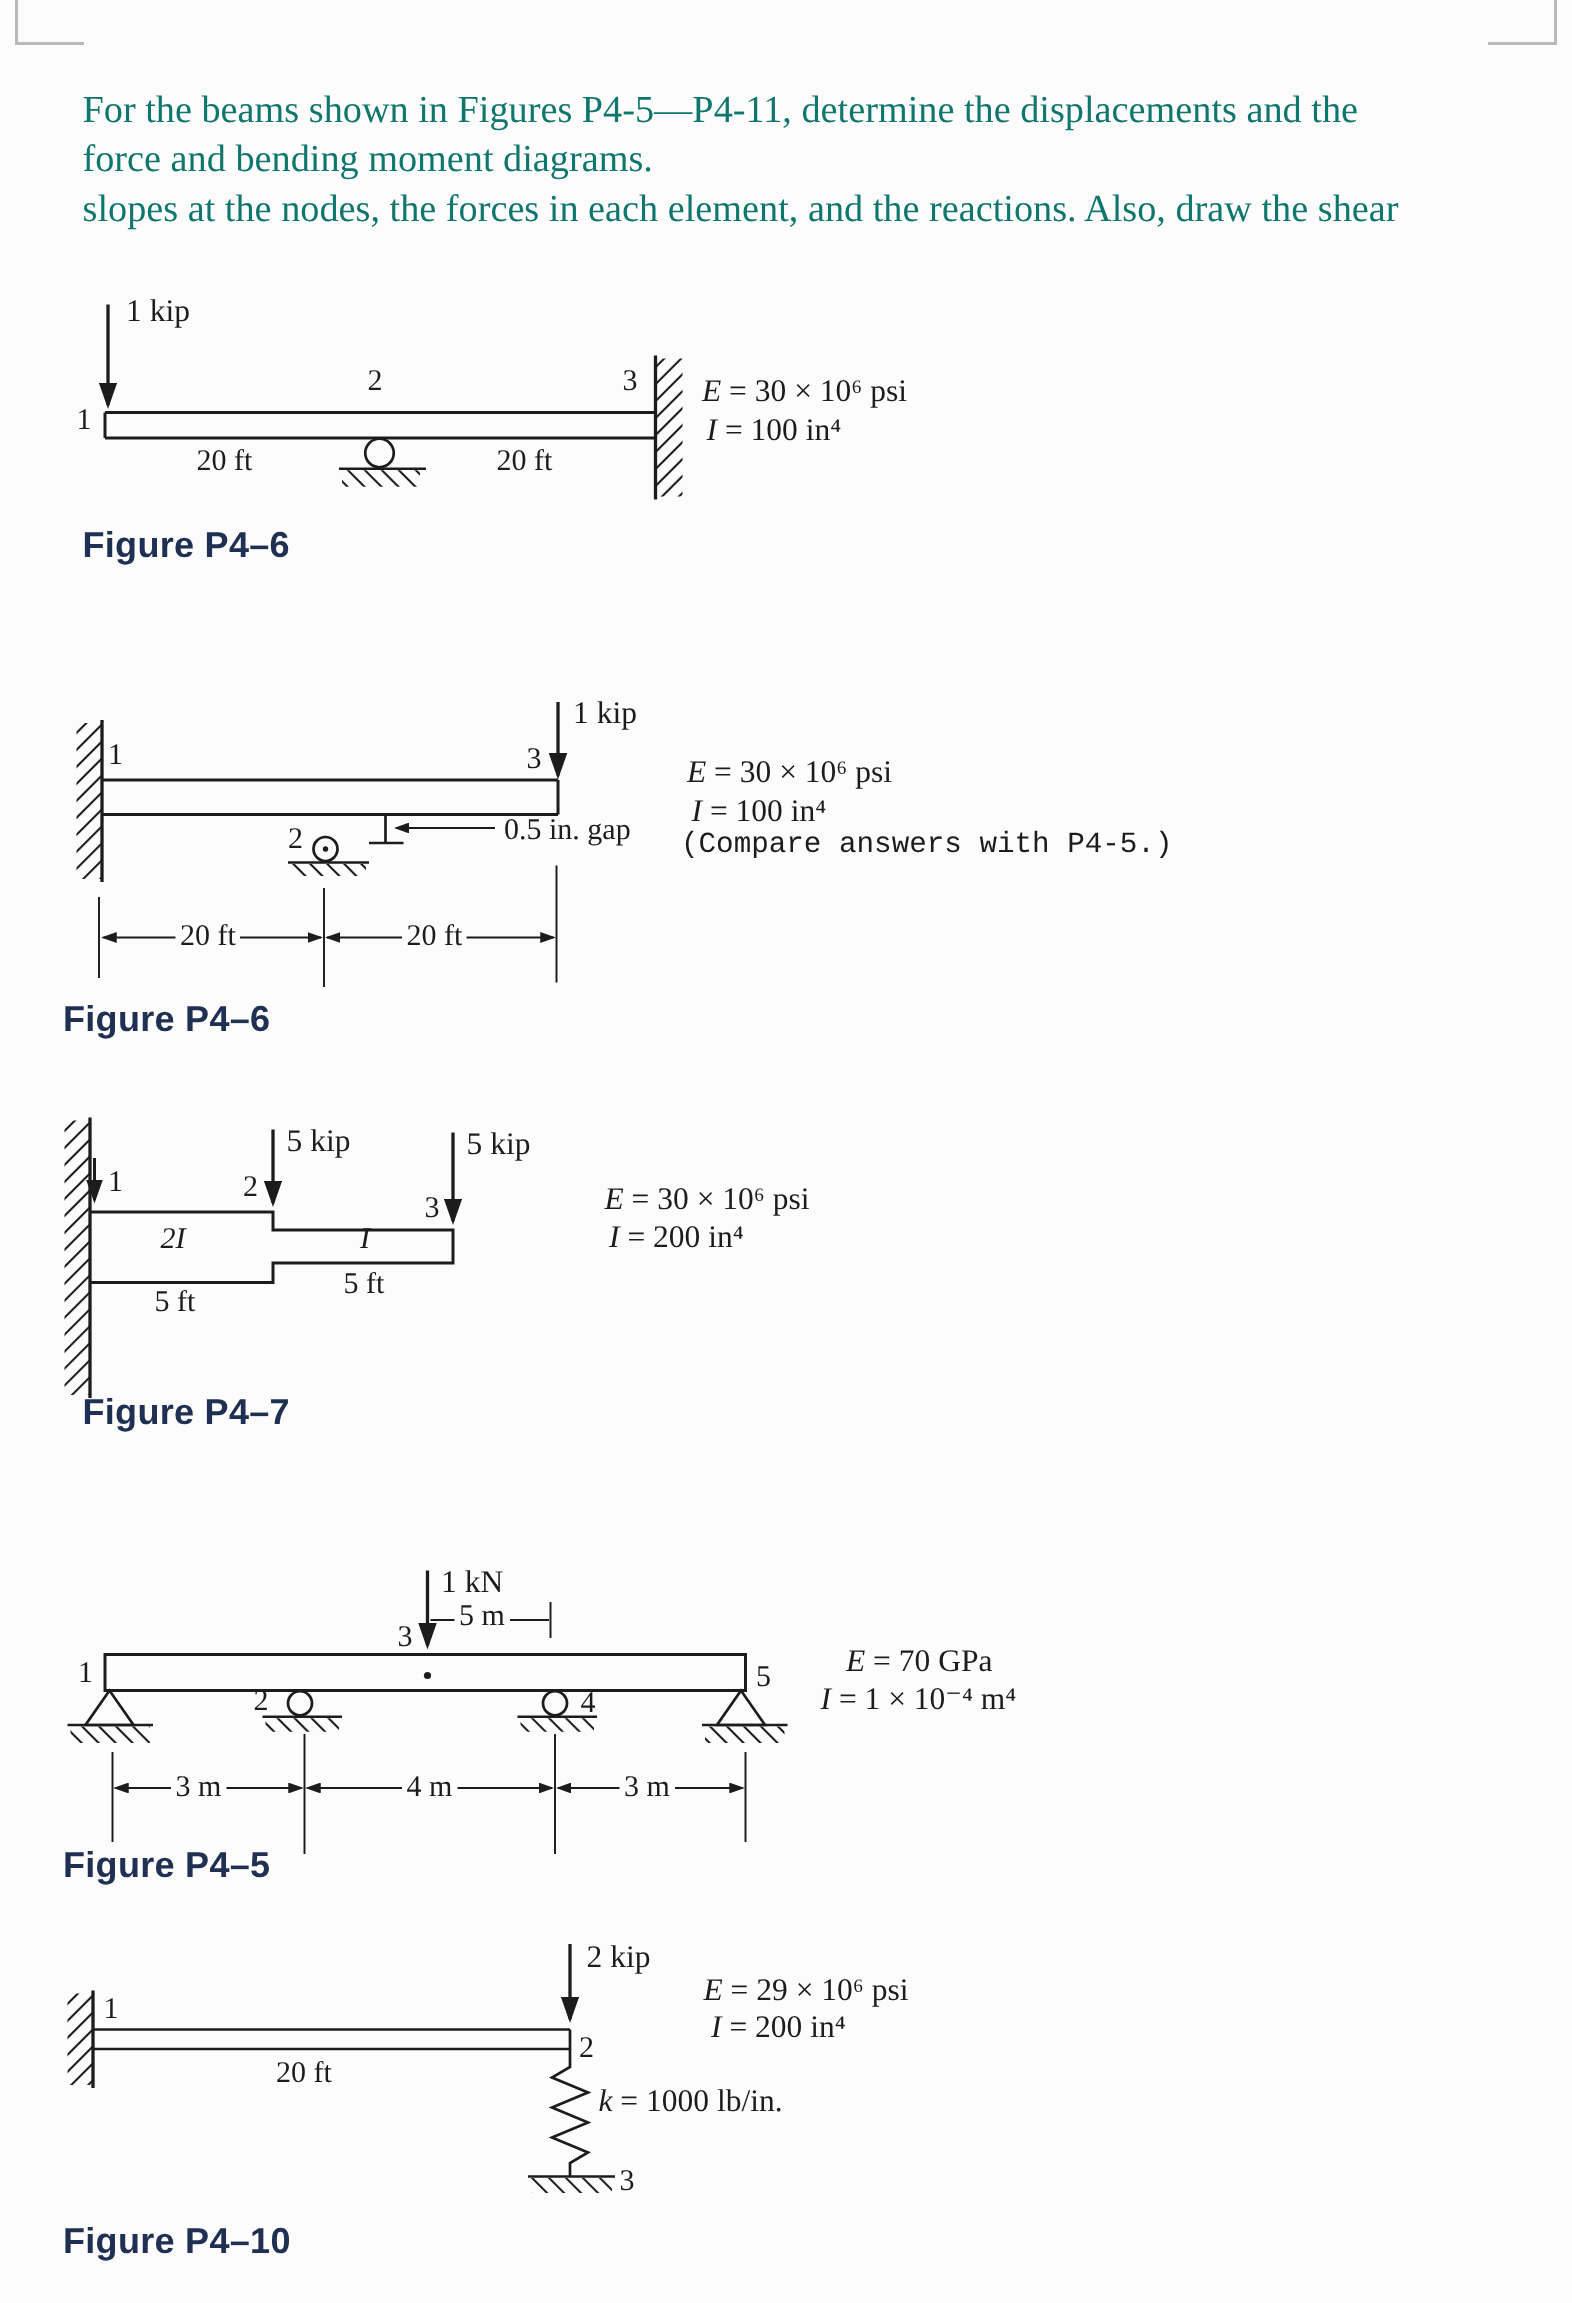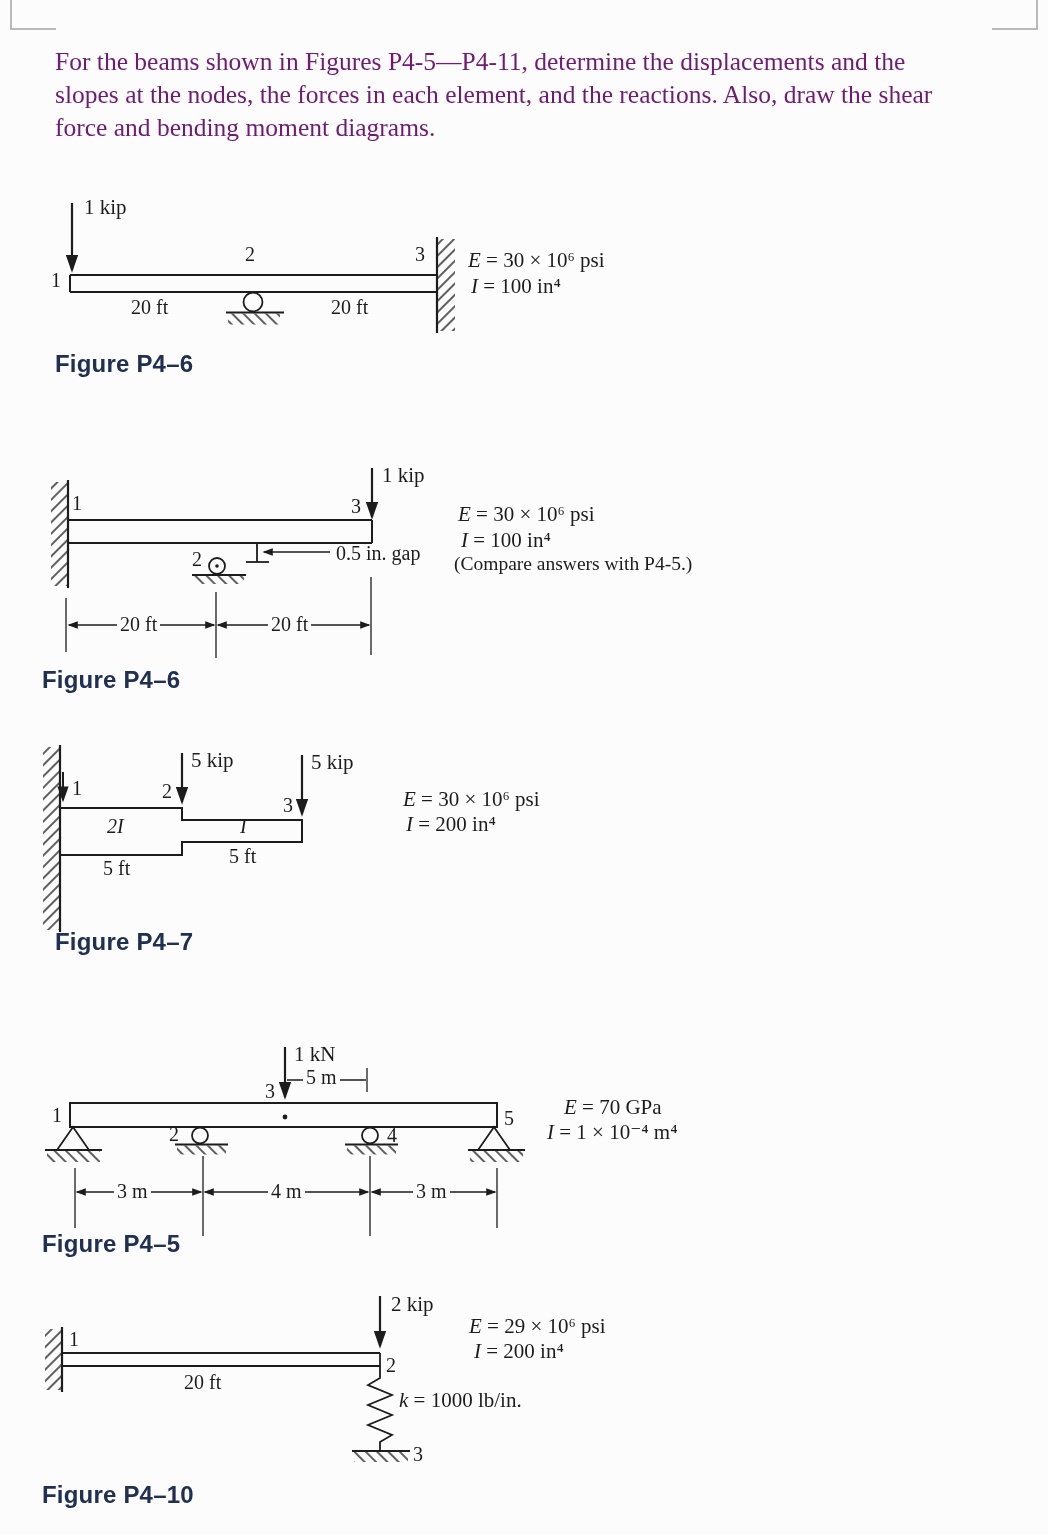--- a/index.html
+++ b/index.html
@@ -5,26 +5,26 @@
   * { margin:0; padding:0; box-sizing:border-box; }
   html,body { background:#ffffff; }
   .page {
     position:relative; width:1048px; height:1535px; background:#fcfcfc;
     overflow:hidden; font-family:"Liberation Serif","DejaVu Serif",serif;
     color:#1c1c1c;
   }
   .corner { position:absolute; top:0; width:46px; height:30px; border:0 solid #b9b9b9; }
   .corner.tl { left:10px; border-left-width:2px; border-bottom-width:2px; }
   .corner.tr { left:992px; border-right-width:2px; border-bottom-width:2px; }
-  .intro { position:absolute; left:55px; top:45px; font-size:25.5px; line-height:33px; color:#701a75; }
+  .intro { position:absolute; left:55px; top:56px; font-size:25.5px; line-height:33px; color:#0f766e; }
   .intro div { white-space:nowrap; }
   .art { position:absolute; }
   .lbl { position:absolute; font-size:20px; line-height:1.1; white-space:nowrap; }
   .lbl.big { font-size:21px; }
-  .lbl.sm { font-size:19.5px; }
+  .lbl.sm { font-size:19.5px;font-family:Liberation Mono, monospace; }
   .lbl i { font-style:italic; }
   .dimbg { background:#fcfcfc; padding:0 3px; }
   .caption {
     position:absolute; font-family:"Liberation Sans","DejaVu Sans",sans-serif;
     font-weight:bold; font-size:24px; color:#203052; letter-spacing:.2px; white-space:nowrap;
   }
   svg line, svg path, svg circle, svg polyline { vector-effect:none; }
 </style>
 </head>
 <body>
@@ -43,22 +43,22 @@
         <line x1="4" y1="0" x2="4" y2="8" stroke="#1c1c1c" stroke-width="1.4"></line>
       </pattern>
       <marker id="ah" viewBox="0 0 10 7" refX="8.5" refY="3.5" markerWidth="8" markerHeight="5.6" orient="auto">
         <path d="M0,0 L10,3.5 L0,7 Z" fill="#1c1c1c"></path>
       </marker>
     </defs>
   </svg>
 
   <div class="intro">
     <div>For the beams shown in Figures P4-5—P4-11, determine the displacements and the</div>
+    <div>force and bending moment diagrams.</div>
     <div>slopes at the nodes, the forces in each element, and the reactions. Also, draw the shear</div>
-    <div>force and bending moment diagrams.</div>
   </div>
 
   <svg class="art" style="left:40px;top:195px" width="640" height="155" viewBox="0 0 640 155">
     <line x1="32" y1="8" x2="32" y2="75" stroke="#1c1c1c" stroke-width="2.2" marker-end="url(#ah)"></line>
     <g stroke="#1c1c1c" stroke-width="2">
       <line x1="30" y1="80" x2="397" y2="80"></line>
       <line x1="30" y1="97" x2="397" y2="97"></line>
       <line x1="30" y1="80" x2="30" y2="97"></line>
     </g>
     <g>

